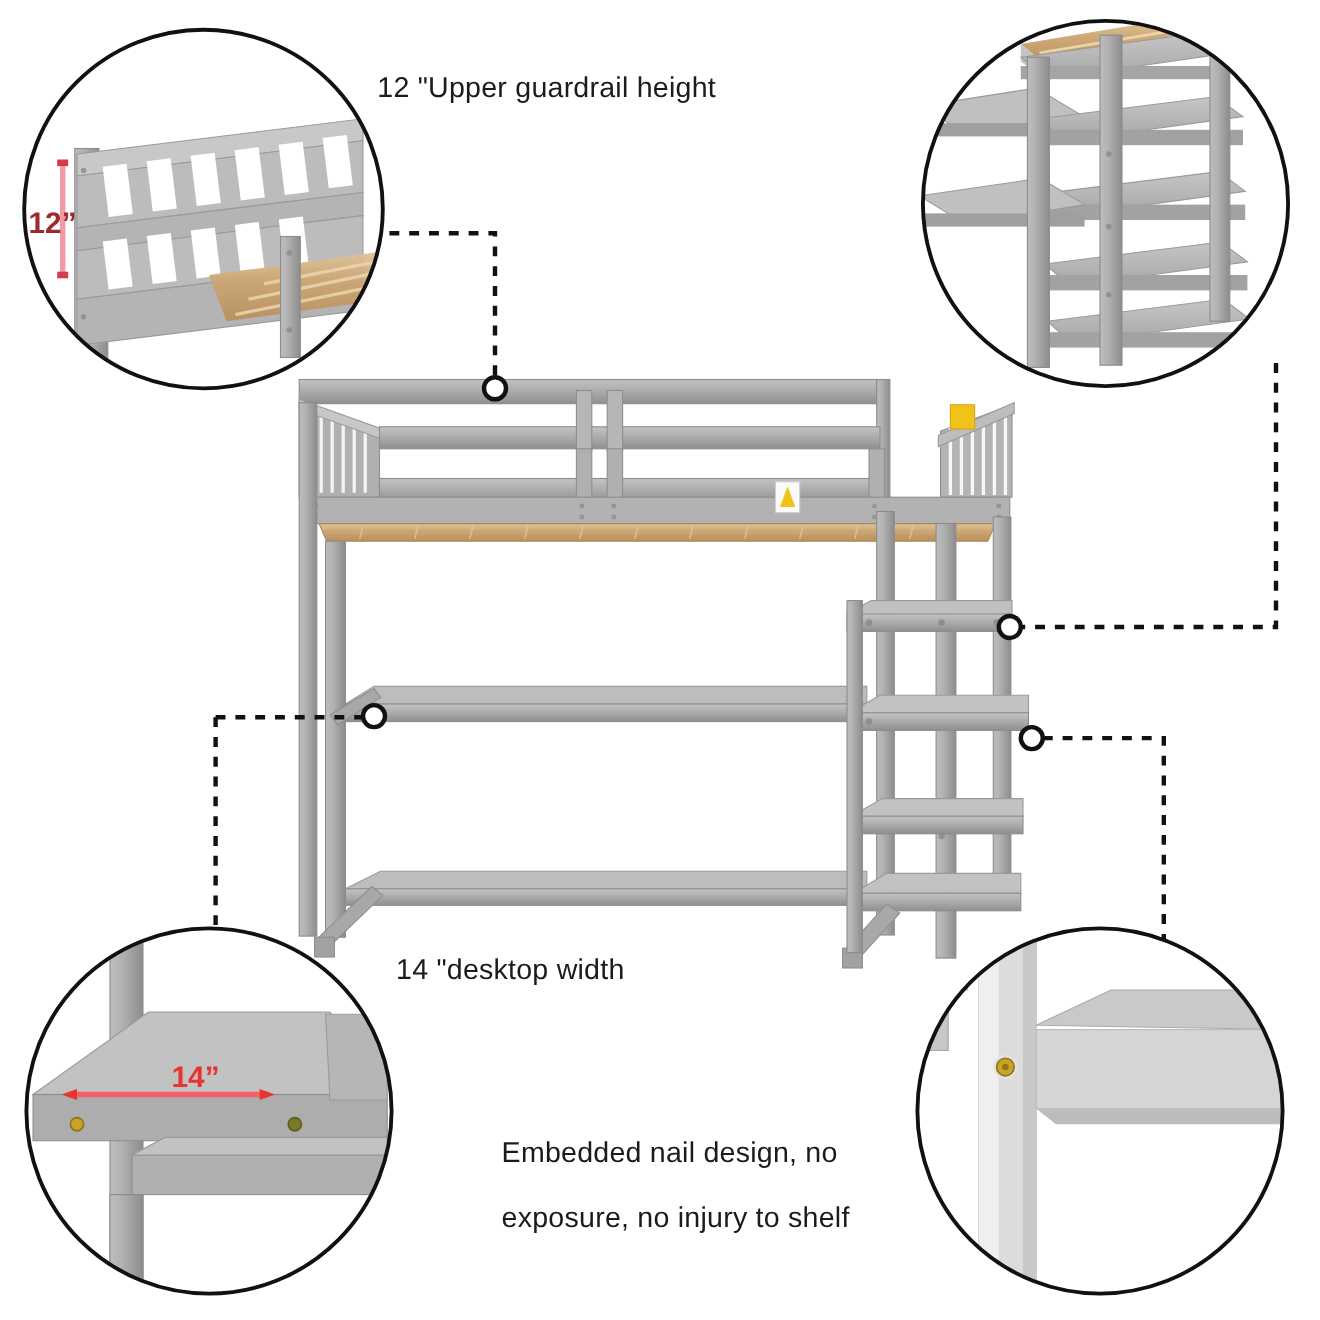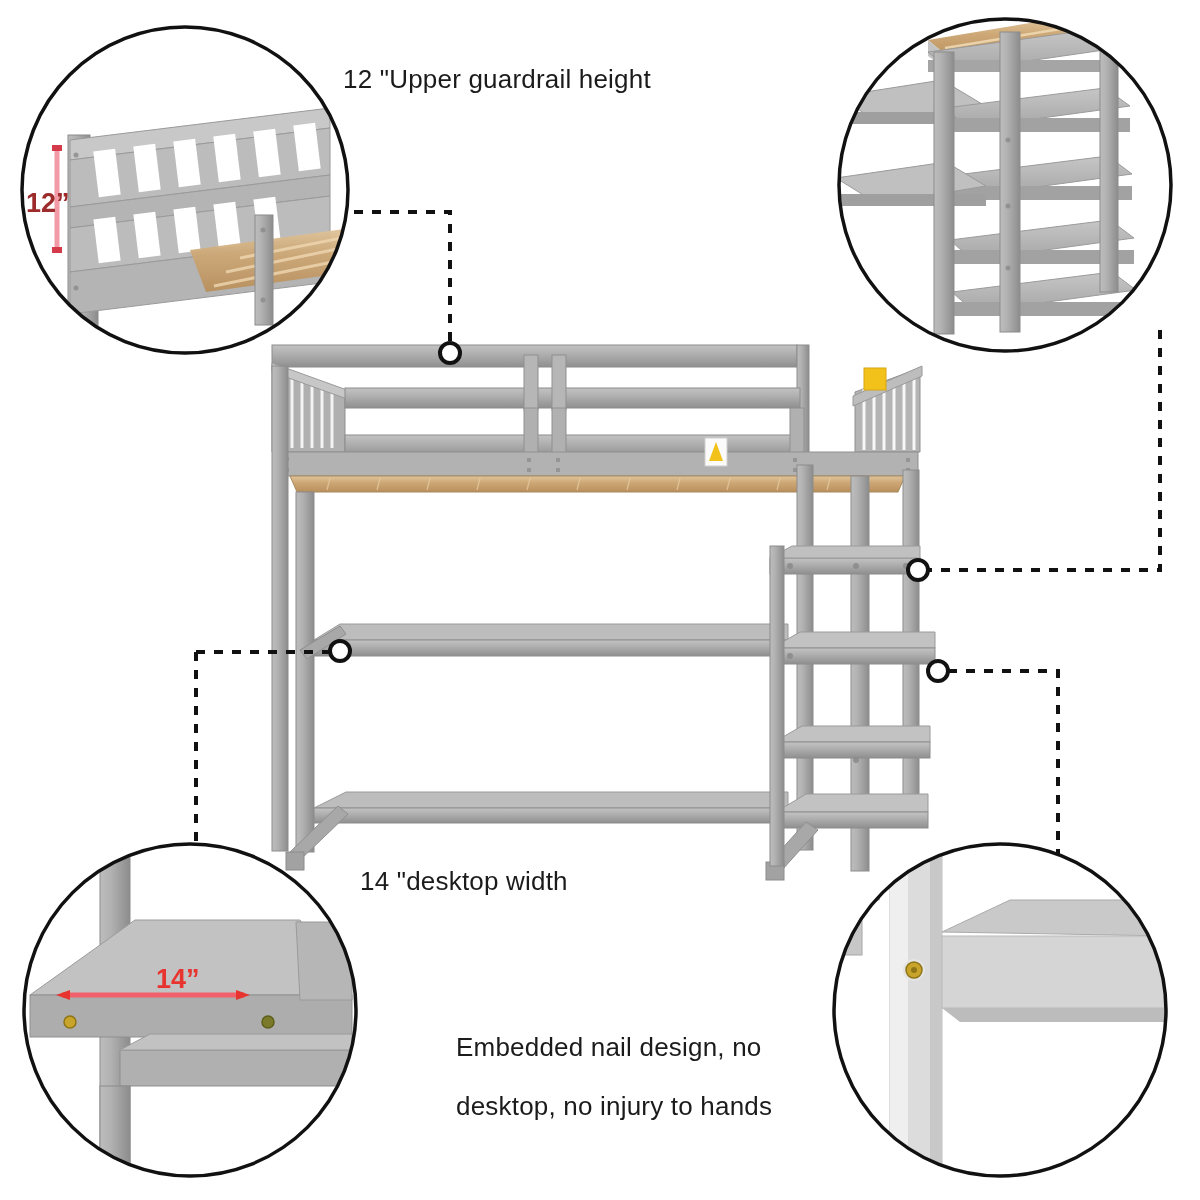--- a/index.html
+++ b/index.html
@@ -359,15 +359,15 @@
   </g>
 </svg>
 
 <div class="lbl big" style="left:343px;top:64px;">12 "Upper guardrail height</div>
 
 
 <div class="lbl big" style="left:360px;top:866px;">14 "desktop width</div>
 
 <div class="lbl big" style="left:456px;top:1032px;">Embedded nail design, no</div>
 
-<div class="lbl big" style="left:456px;top:1091px;">desktop, no injury to hands</div>
+<div class="lbl big" style="left:456px;top:1091px;">exposure, no injury to shelf</div>
 
 </div>
 
 </body></html>

